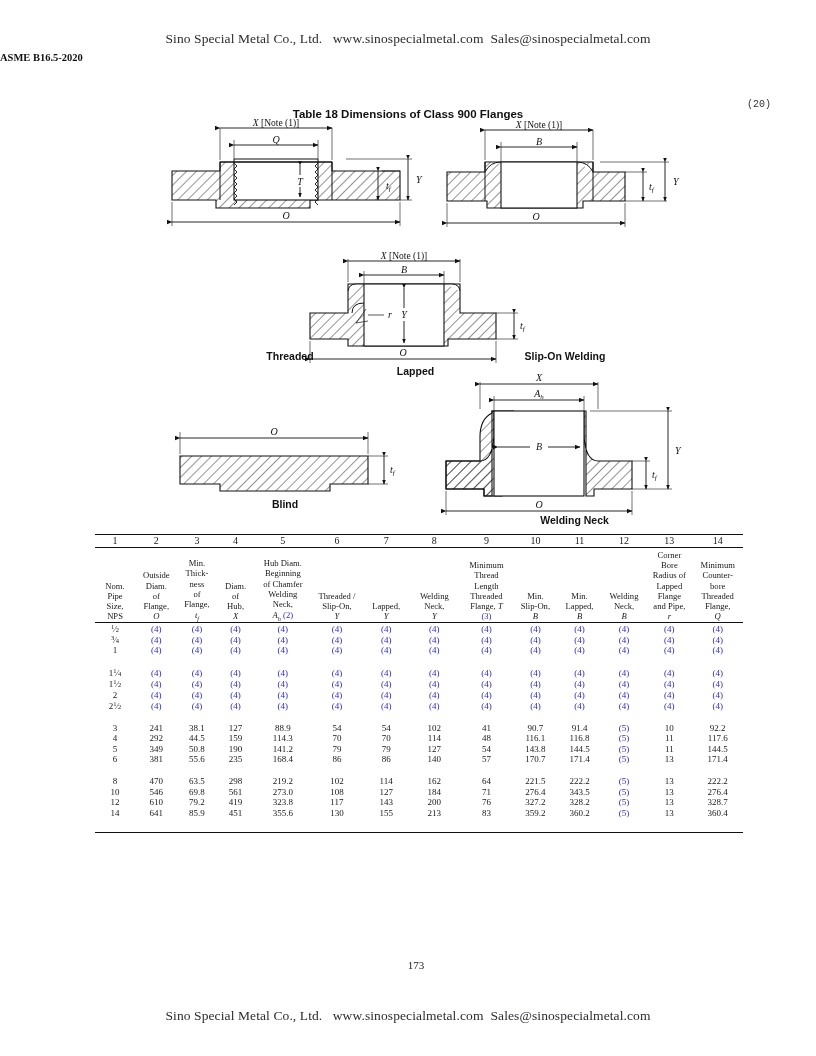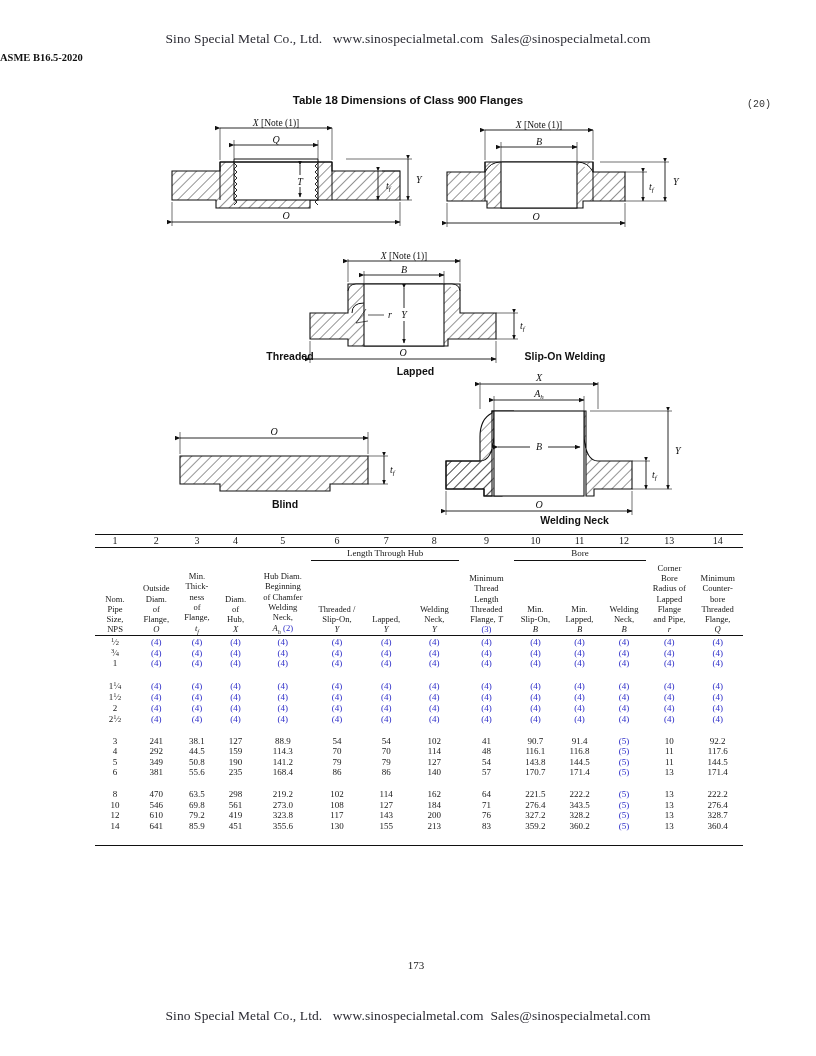--- a/index.html
+++ b/index.html
@@ -49,21 +49,21 @@
     text-align: center;
     font-family: "Liberation Serif", serif;
     font-size: 11px;
     color: #222;
     margin-left: 8px;
   }
 
   
   #table-title {
     position: absolute;
-    top: 94px;
+    top: 108px;
     left: 0;
     width: 816px;
     text-align: center;
     font-family: "Liberation Sans", sans-serif;
     font-weight: bold;
     font-size: 11.5px;
     color: #111;
   }
   #edition-mark {
     position: absolute;
@@ -403,36 +403,20 @@
         <td>6</td>
         <td>7</td>
         <td>8</td>
         <td>9</td>
         <td>10</td>
         <td>11</td>
         <td>12</td>
         <td>13</td>
         <td>14</td>
       </tr>
-    <tr class="spanrow" id="row-spans">
-        <td>&nbsp;</td>
-        <td>&nbsp;</td>
-        <td>&nbsp;</td>
-        <td>&nbsp;</td>
-        <td>&nbsp;</td>
-        <td colspan="3">
-          <span class="spanlabel">Length Through Hub</span>
-        </td>
-        <td>&nbsp;</td>
-        <td colspan="3">
-          <span class="spanlabel">Bore</span>
-        </td>
-        <td>&nbsp;</td>
-        <td>&nbsp;</td>
-      </tr>
     <tr class="headrow" id="row-headers">
         <td>
           <span class="hdr-stack">Nom.</span>
           <span class="hdr-stack">Pipe</span>
           <span class="hdr-stack">Size,</span>
           <span class="hdr-stack">NPS</span>
         </td>
         <td>
           <span class="hdr-stack">Outside</span>
           <span class="hdr-stack">Diam.</span>

